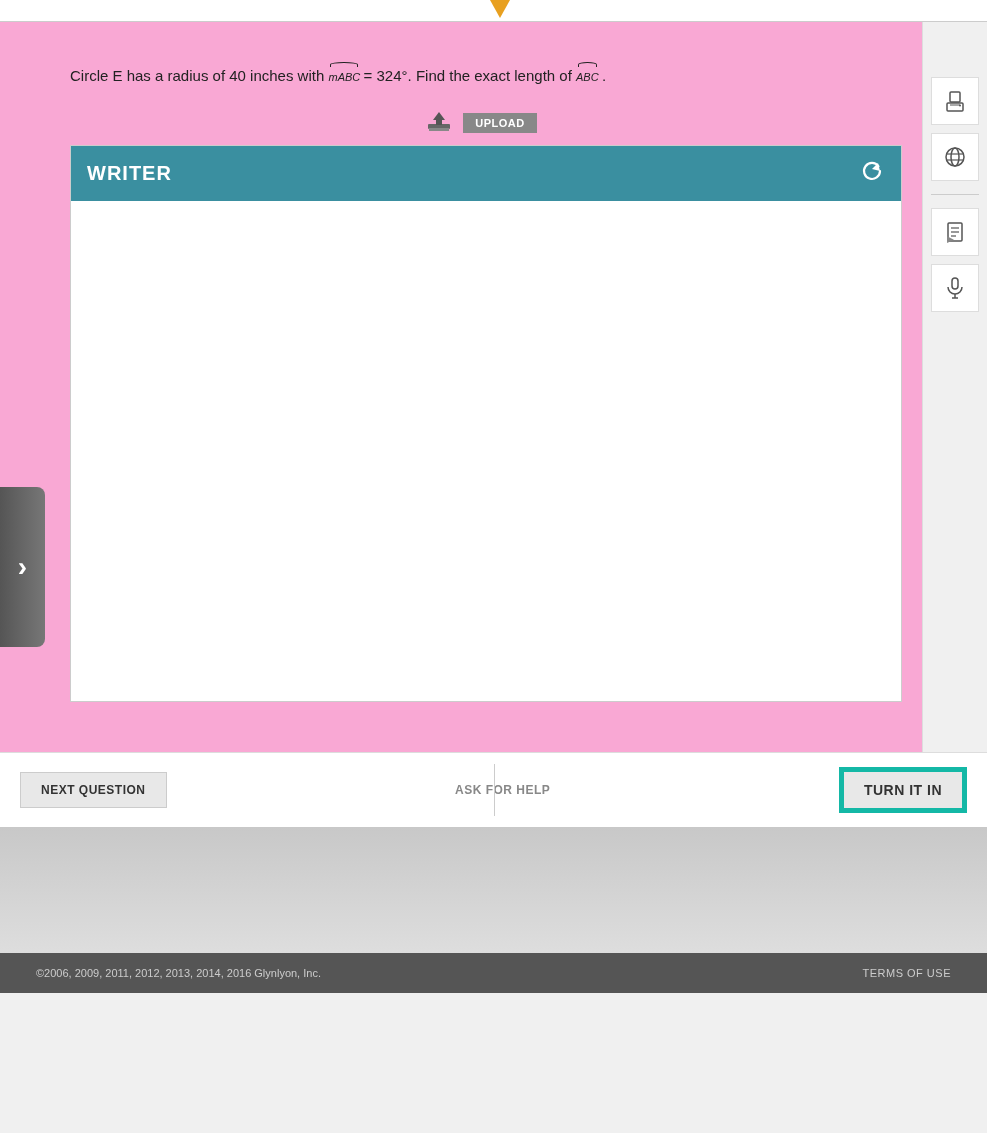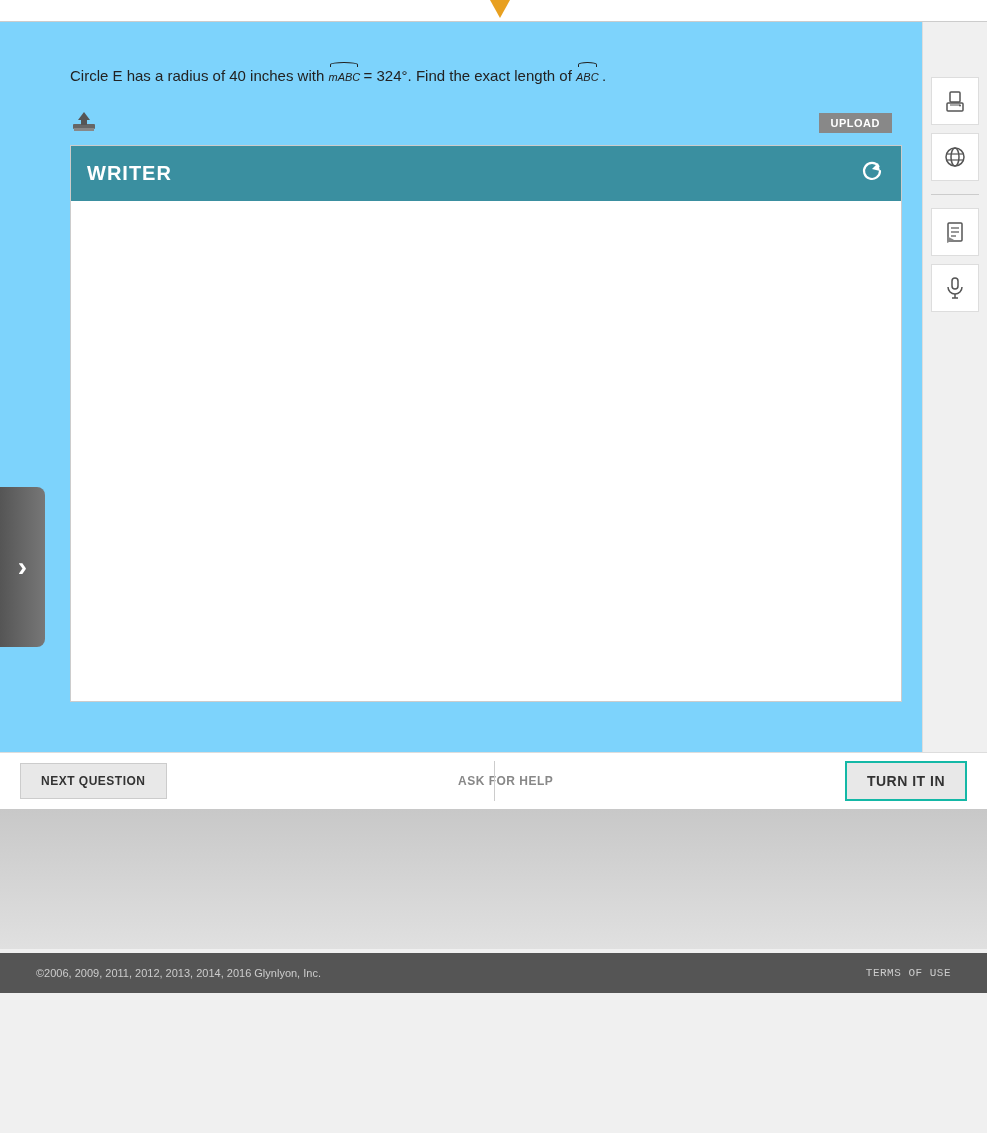--- a/index.html
+++ b/index.html
@@ -38,35 +38,35 @@
       display: flex;
       flex-direction: row;
       width: 100%;
       min-height: 730px;
     }
 
     
     .left-panel {
       flex: 1;
       padding: 40px 20px 20px 70px;
-      background: #7dd3fc;
+      background: #f9a8d4;
     }
 
     
     .question-text {
       font-size: 15px;
       color: #222;
       margin-bottom: 20px;
       line-height: 1.6;
     }
 
     
     .upload-row {
       display: flex;
-      justify-content: space-between;
+      justify-content: center;
       align-items: center;
       gap: 10px;
       margin-bottom: 8px;
       padding-right: 10px;
     }
     .upload-icon {
       font-size: 20px;
       color: #555;
       cursor: pointer;
     }
@@ -143,21 +143,21 @@
     }
 
     
     .action-bar {
       background: #fff;
       border-top: 1px solid #ddd;
       display: flex;
       align-items: center;
       justify-content: space-between;
       padding: 0 20px;
-      height: 57px;
+      height: 75px;
       position: relative;
     }
     .action-bar-divider {
       position: absolute;
       left: 50%;
       top: 15%;
       height: 70%;
       width: 1px;
       background: #ccc;
     }
@@ -175,21 +175,21 @@
     .ask-for-help {
       font-size: 12px;
       font-weight: bold;
       color: #888;
       text-transform: uppercase;
       letter-spacing: 0.5px;
       cursor: pointer;
     }
     .turn-it-in-btn {
       background: #e8e8e8;
-      border: 2px solid #14b8a6;
+      border: 5px solid #14b8a6;
       color: #333;
       font-size: 14px;
       font-weight: bold;
       text-transform: uppercase;
       padding: 10px 20px;
       cursor: pointer;
       letter-spacing: 0.5px;
     }
 
     
@@ -227,21 +227,20 @@
       bottom: 140px;
       left: 0;
       right: 0;
     }
     .footer-terms {
       color: #ccc;
       font-size: 11px;
       text-transform: uppercase;
       letter-spacing: 0.5px;
       cursor: pointer;
-      font-family: Liberation Mono, monospace;
     }
 
     
     .bottom-area {
       height: 140px;
       background: linear-gradient(to bottom, #c8c8c8, #e0e0e0);
     }
 
     .italic-arc {
       font-style: italic;

